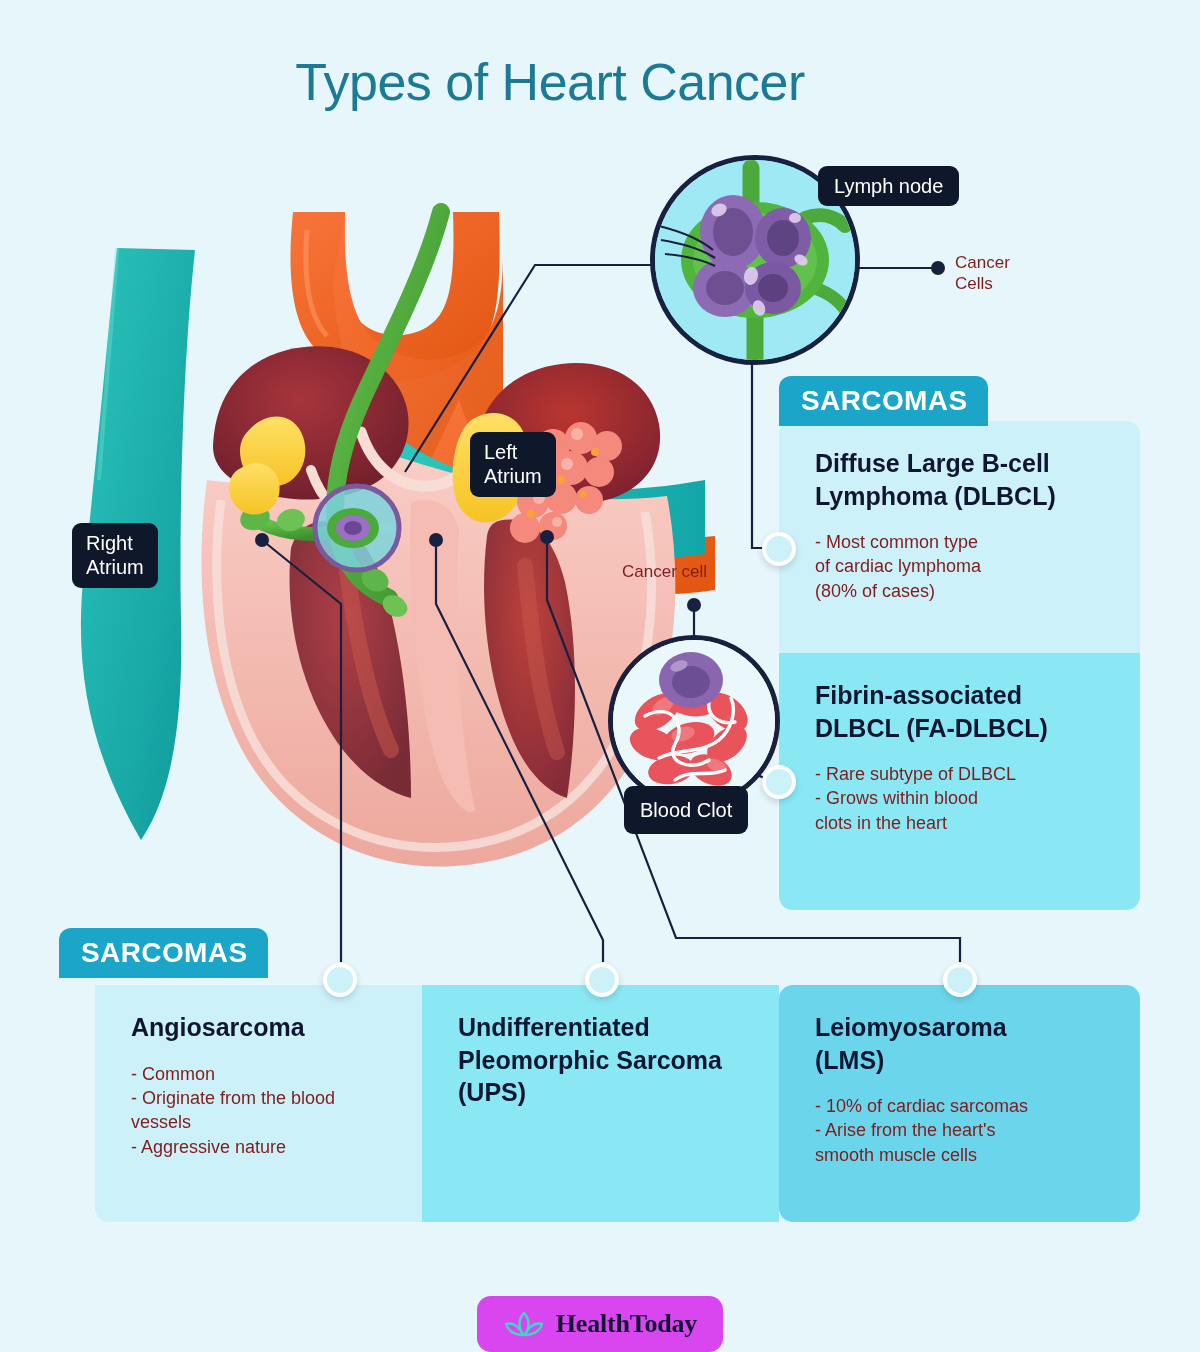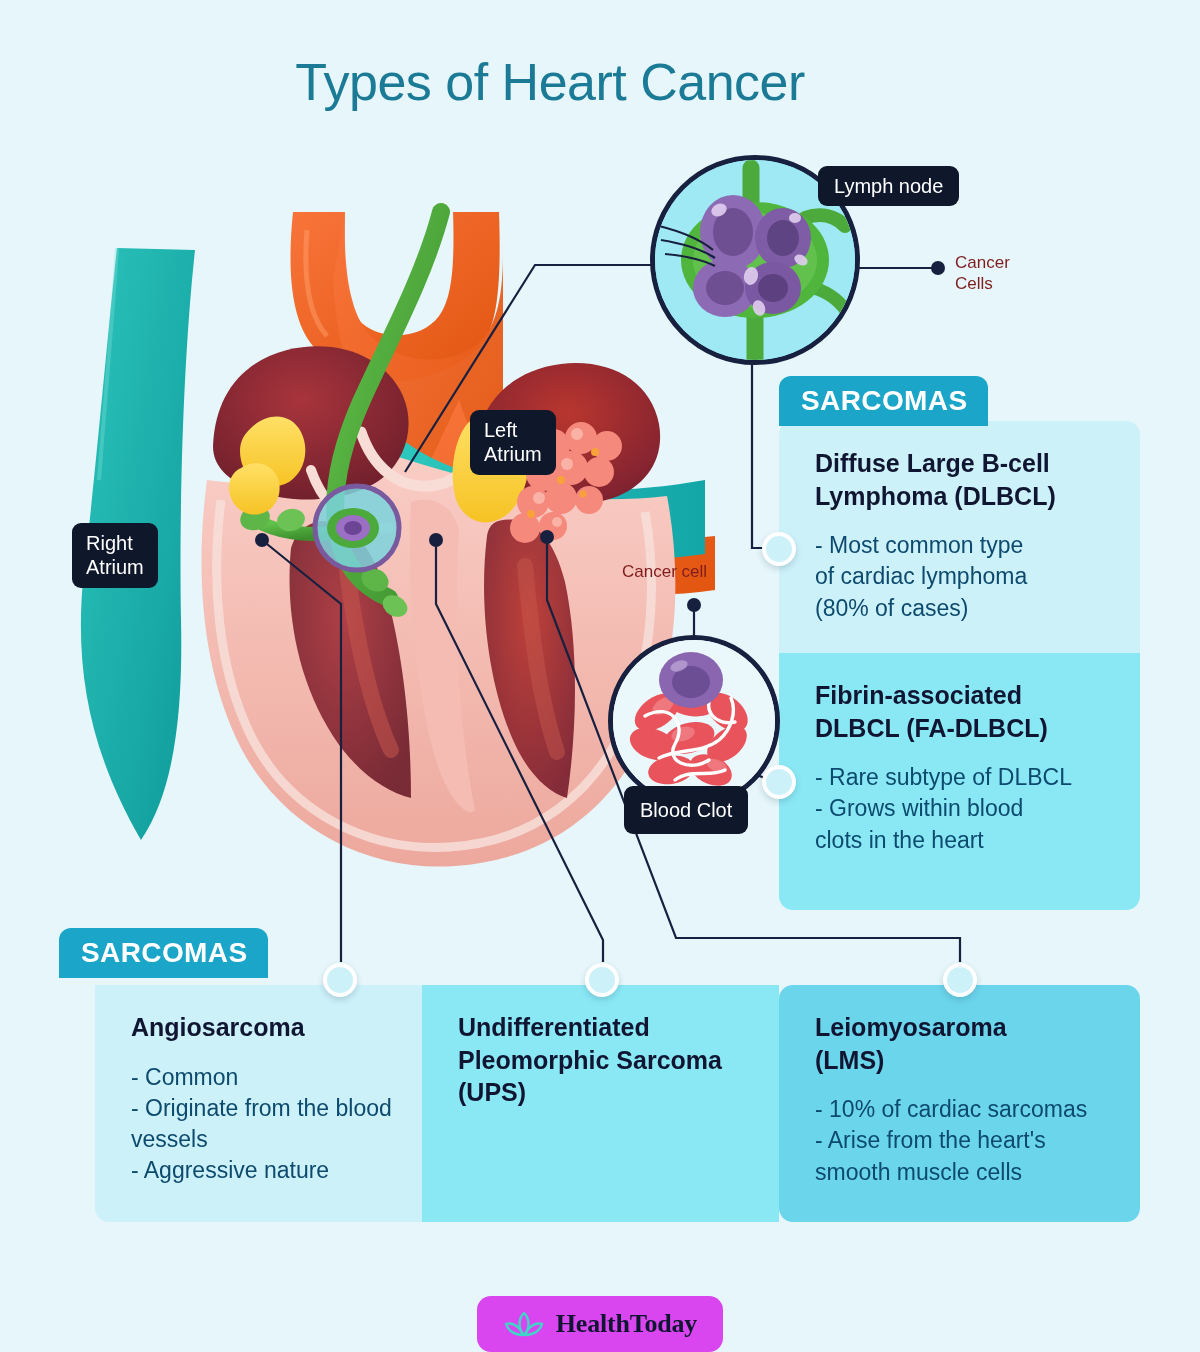--- a/index.html
+++ b/index.html
@@ -28,21 +28,21 @@
     position: absolute;
     background: #0f172a; color: #fff;
     border-radius: 9px;
     font-size: 20px; line-height: 1.22;
     padding: 8px 14px;
     text-align: left;
     white-space: pre-line;
     z-index: 30;
   }
   #chip-right-atrium { left: 72px; top: 523px; }
-  #chip-left-atrium  { left: 470px; top: 410px; }
+  #chip-left-atrium  { left: 470px; top: 432px; }
   #chip-lymph-node   { left: 818px; top: 166px; padding: 8px 16px; }
   #chip-blood-clot   { left: 624px; top: 786px; padding: 12px 16px; }
 
   
   .leader-label {
     position: absolute; color: #7f1d1d; font-size: 17px; line-height: 1.22;
     white-space: pre-line; z-index: 30;
   }
   #label-cancer-cells { left: 955px; top: 253px; }
   #label-cancer-cell  { left: 622px; top: 562px; }
@@ -68,21 +68,21 @@
   #badge-lymphomas { left: 779px; top: 376px; }
   #badge-sarcomas  { left: 59px;  top: 928px; }
 
   
   .card { position: absolute; z-index: 10; padding: 26px 30px 24px 36px; }
   .card h3 {
     font-size: 25px; font-weight: 700; color: #101632;
     line-height: 1.30; margin-bottom: 18px; white-space: pre-line;
   }
   .card p {
-    font-size: 23px; color: #0c4a6e; line-height: 1.36; white-space: pre-line;
+    font-size: 18px; color: #7f1d1d; line-height: 1.36; white-space: pre-line;
   }
 
   #card-dlbcl   { left: 779px; top: 421px; width: 361px; height: 232px;
                   background: #cdf1f9; border-radius: 14px 14px 0 0; }
   #card-fadlbcl { left: 779px; top: 653px; width: 361px; height: 257px;
                   background: #8ae8f5; border-radius: 0 0 14px 14px; }
 
   #card-angio   { left: 59px;  top: 985px; width: 363px; height: 237px;
                   background: #cdf1f9; border-radius: 0 14px 0 14px; margin-left: 36px; }
   #card-ups     { left: 422px; top: 985px; width: 357px; height: 237px;

